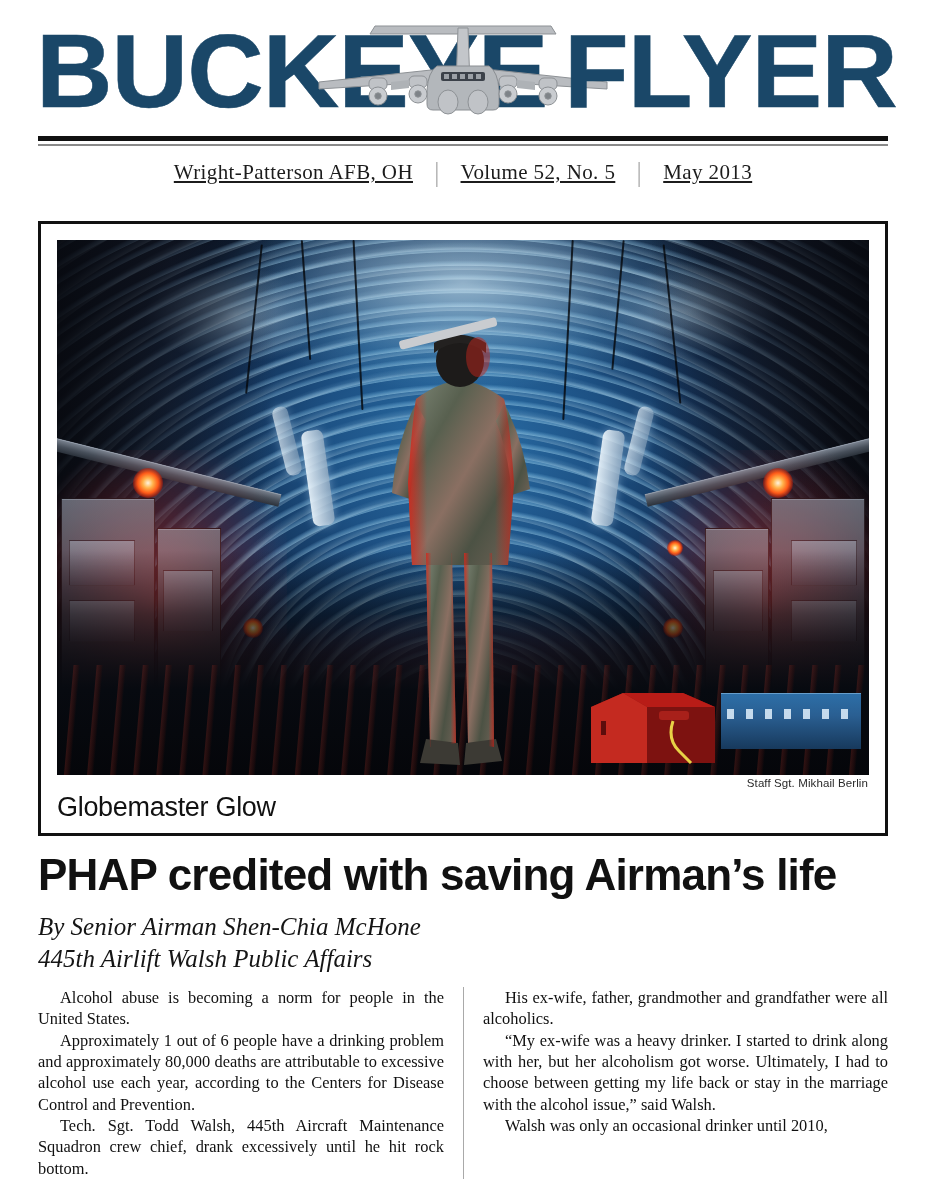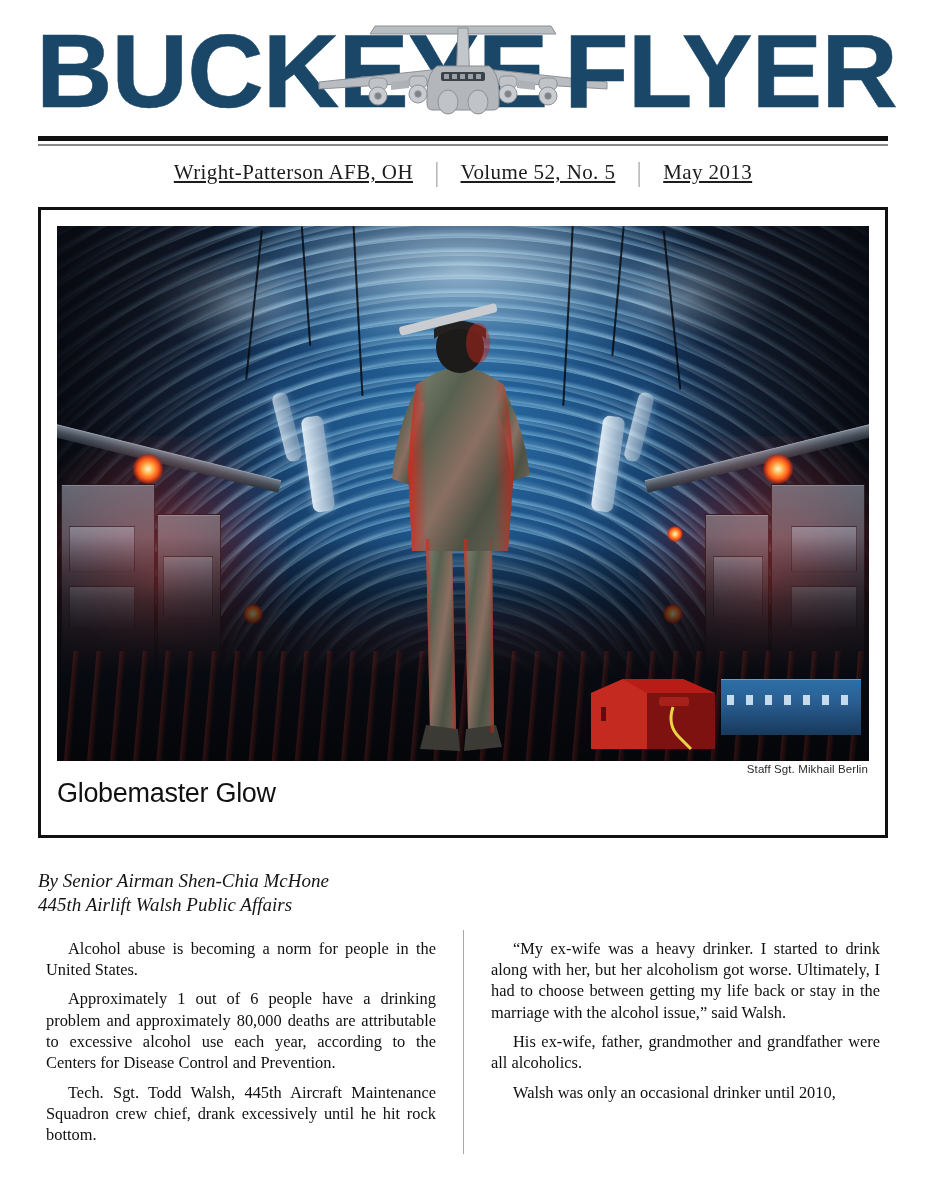--- a/index.html
+++ b/index.html
@@ -84,24 +84,24 @@
     display: inline-block;
     color: #9a9a9a;
     padding: 0 16px;
     font-weight: 300;
     transform: scaleY(1.25);
   }
   .infoline .seg { white-space: nowrap; text-decoration: underline; }
 
   
   .photobox {
-    margin: 22px 38px 0 38px;
+    margin: 36px 38px 0 38px;
     border: 3px solid #111111;
     background: #ffffff;
-    padding: 16px 16px 26px 16px;
+    padding: 16px 16px 10px 16px;
     box-sizing: border-box;
   }
   .photo-frame {
     position: relative;
     width: 100%;
     height: 535px;
     overflow: hidden;
     background: #05070d;
   }
 
@@ -272,21 +272,21 @@
     font-family: "Liberation Sans Narrow", "Liberation Sans", sans-serif;
     font-weight: 700;
     font-size: 44px;
     line-height: 1.0;
     letter-spacing: -0.8px;
     color: #111;
   }
   .byline {
     font-family: "Liberation Serif", serif;
     font-style: italic;
-    font-size: 19px;
+    font-size: 25px;
     line-height: 1.28;
     color: #151515;
     padding-top: 14px;
   }
 
   .cols {
     display: flex;
     padding-top: 12px;
     position: relative;
   }
@@ -295,21 +295,21 @@
     box-sizing: border-box;
     font-family: "Liberation Serif", serif;
     font-size: 16.4px;
     line-height: 1.30;
     text-align: justify;
     color: #101010;
     hyphens: none;
   }
   .col.left { padding-right: 19px; }
   .col.right { padding-left: 19px; border-left: 1px solid #a9a9a9; }
-  .col p { margin: 8px; text-indent: 22px; }
+  .col p { margin: 0; text-indent: 22px; }
 </style>
 </head>
 <body>
 
 <div class="masthead">
   <div class="masthead-title">
     <div class="mast-word left">BUCKEYE</div>
 
     <svg class="mast-plane" viewBox="0 0 300 108" preserveAspectRatio="xMidYMax meet">
 
@@ -475,32 +475,33 @@
       <path d="M96,250 L124,250 L126,444 L100,440 Z" fill="url(#redrim)"></path>
       <ellipse cx="110" cy="54" rx="12" ry="20" fill="#c0261b" opacity="0.5"></ellipse>
     </svg>
   </div>
 
   <div class="photo-credit">Staff Sgt. Mikhail Berlin</div>
   <div class="cap-head">Globemaster Glow</div>
 </div>
 
 <div class="article">
+  <div class="headline">PHAP credited with saving Airman’s life</div>
   <div class="byline">
     <div>By Senior Airman Shen-Chia McHone</div>
     <div>445th Airlift Walsh Public Affairs</div>
   </div>
 
   <div class="cols">
     <div class="col left">
       <p>Alcohol abuse is becoming a norm for people in the United States.</p>
       <p>Approximately 1 out of 6 people have a drinking problem and approximately 80,000 deaths are attributable to excessive alcohol use each year, according to the Centers for Disease Control and Prevention.</p>
       <p>Tech. Sgt. Todd Walsh, 445th Aircraft Maintenance Squadron crew chief, drank excessively until he hit rock bottom.</p>
 
     </div>
     <div class="col right">
+      <p>His ex-wife, father, grandmother and grandfather were all alcoholics.</p>
       <p>“My ex-wife was a heavy drinker. I started to drink along with her, but her alcoholism got worse. Ultimately, I had to choose between getting my life back or stay in the marriage with the alcohol issue,” said Walsh.</p>
-      <p>His ex-wife, father, grandmother and grandfather were all alcoholics.</p>
       <p>Walsh was only an occasional drinker until 2010,</p>
 
     </div>
   </div>
 </div>
 
 </body></html>

